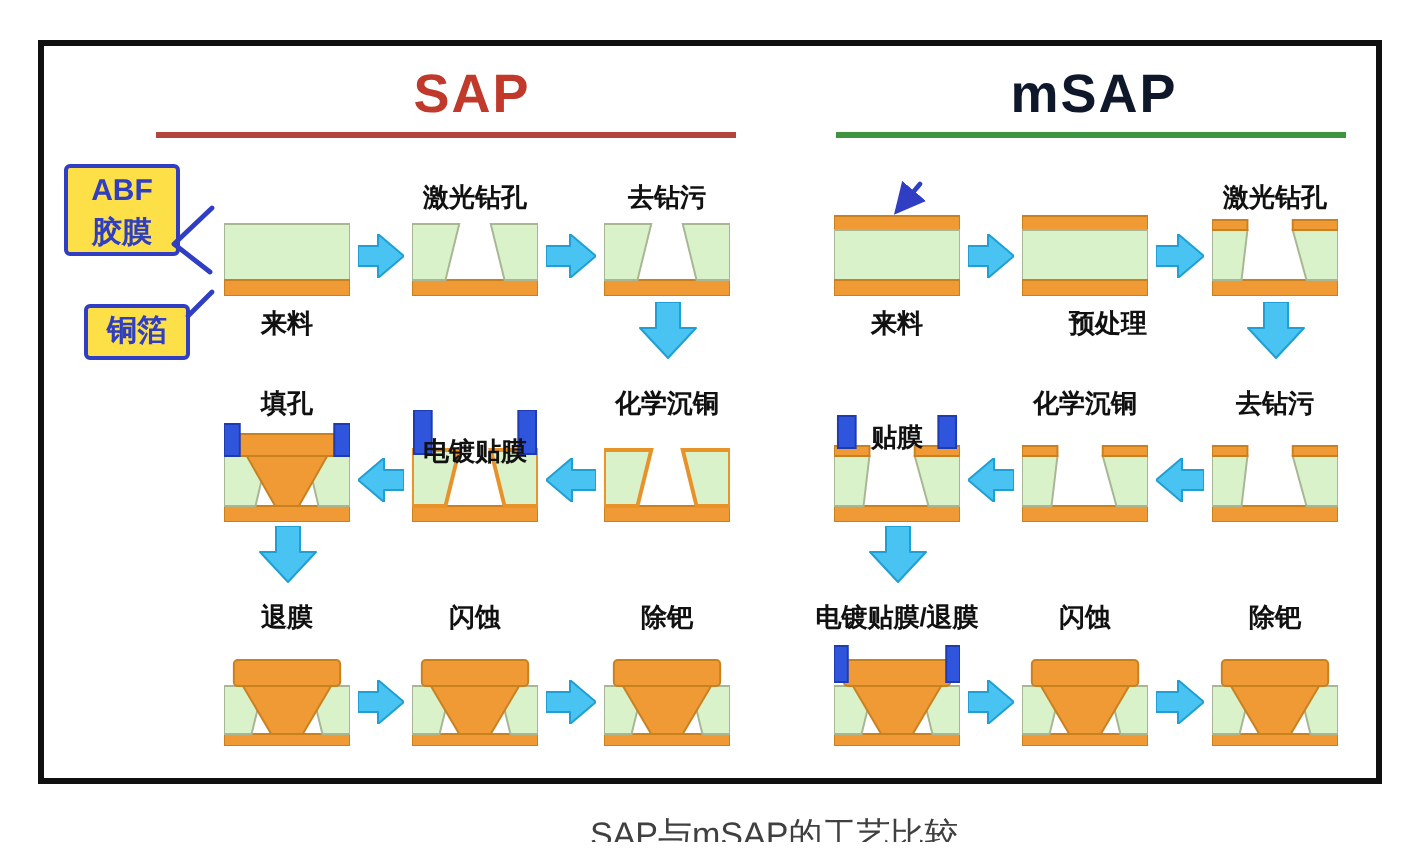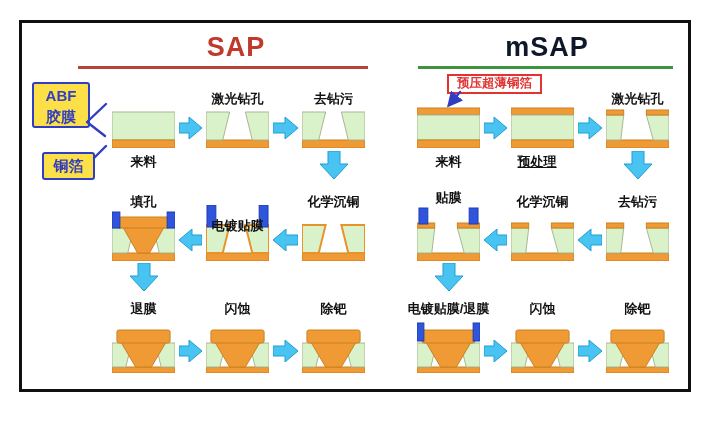--- a/index.html
+++ b/index.html
@@ -41,21 +41,20 @@
   <div class="title-underline" id="sap-underline" style="left: 78px; width: 290px; background: rgb(180, 69, 60);"></div>
   <div class="title-underline" id="msap-underline" style="left: 418px; width: 255px; background: rgb(63, 148, 64);"></div>
 
   <div class="bluebox" style="left:32px; top:82px; width:58px; height:46px; font-size:15px; line-height:21px; padding-top:1px;">
     <div>ABF</div>
     <div>胶膜</div>
   </div>
 
   <div class="bluebox" style="left:42px; top:152px; width:53px; height:28px; font-size:15px; line-height:24px;">铜箔</div>
 
-  <div class="redbox">预压超薄铜箔</div>
 
   <svg class="callout-svg">
     <defs>
       <marker id="ah" viewBox="0 0 10 10" refX="8" refY="5" markerWidth="6.5" markerHeight="6.5" orient="auto">
         <path class="callout-head" d="M0,0 L10,5 L0,10 z"></path>
       </marker>
     </defs>
     <polyline class="callout-line" points="106,104 87,122 105,136"></polyline>
     <line class="callout-line" x1="94" y1="158" x2="106" y2="146"></line>
     <line class="callout-line" x1="460" y1="92" x2="449" y2="105" marker-end="url(#ah)"></line>
@@ -155,21 +154,21 @@
           <rect x="0" y="16" width="64" height="7" fill="#f09a35" stroke="#c9811f" stroke-width="1"></rect>
           <rect x="0" y="23" width="64" height="25" fill="#d9f2c9" stroke="#a8b694" stroke-width="1"></rect>
           <rect x="0" y="48" width="64" height="8" fill="#f09a35" stroke="#c9811f" stroke-width="1"></rect>
         </svg></div>
       <div class="step-label" style="left:373.5px; top:153px;">来料</div>
       <div class="block" style="left:511px; top:92px;"><svg width="63" height="56" viewBox="0 0 64 56" preserveAspectRatio="none">
           <rect x="0" y="16" width="64" height="7" fill="#f09a35" stroke="#c9811f" stroke-width="1"></rect>
           <rect x="0" y="23" width="64" height="25" fill="#d9f2c9" stroke="#a8b694" stroke-width="1"></rect>
           <rect x="0" y="48" width="64" height="8" fill="#f09a35" stroke="#c9811f" stroke-width="1"></rect>
         </svg></div>
-      <div class="step-label" style="left:462px; top:153px;text-decoration:underline;">预处理</div>
+      <div class="step-label" style="left:479px; top:153px;">预处理</div>
       <div class="block" style="left:606px; top:92px;"><svg width="63" height="56" viewBox="0 0 64 56" preserveAspectRatio="none">
           <rect x="0" y="48" width="64" height="8" fill="#f09a35" stroke="#c9811f" stroke-width="1"></rect>
           <polygon points="0,23 18,23 15,48 0,48" fill="#d9f2c9" stroke="#a8b694" stroke-width="1"></polygon>
           <polygon points="41,23 64,23 64,48 48,48" fill="#d9f2c9" stroke="#a8b694" stroke-width="1"></polygon>
           <rect x="0" y="18" width="18" height="5" fill="#f09a35" stroke="#c9811f" stroke-width="1"></rect>
           <rect x="41" y="18" width="23" height="5" fill="#f09a35" stroke="#c9811f" stroke-width="1"></rect>
         </svg></div>
       <div class="step-label" style="left:562.5px; top:90px;">激光钻孔</div>
       <div class="block" style="left:606px; top:205px;"><svg width="63" height="56" viewBox="0 0 64 56" preserveAspectRatio="none">
           <rect x="0" y="48" width="64" height="8" fill="#f09a35" stroke="#c9811f" stroke-width="1"></rect>
@@ -189,21 +188,21 @@
       <div class="step-label" style="left:467.5px; top:193px;">化学沉铜</div>
       <div class="block" style="left:417px; top:205px;"><svg width="63" height="56" viewBox="0 0 64 56" preserveAspectRatio="none">
           <rect x="0" y="48" width="64" height="8" fill="#f09a35" stroke="#c9811f" stroke-width="1"></rect>
           <polygon points="0,23 18,23 15,48 0,48" fill="#d9f2c9" stroke="#a8b694" stroke-width="1"></polygon>
           <polygon points="41,23 64,23 64,48 48,48" fill="#d9f2c9" stroke="#a8b694" stroke-width="1"></polygon>
           <rect x="0" y="18" width="18" height="5" fill="#f09a35" stroke="#c9811f" stroke-width="1"></rect>
           <rect x="41" y="18" width="23" height="5" fill="#f09a35" stroke="#c9811f" stroke-width="1"></rect>
           <rect x="2" y="3" width="9" height="16" fill="#2f55dd" stroke="#1f3bb0" stroke-width="1"></rect>
           <rect x="53" y="3" width="9" height="16" fill="#2f55dd" stroke="#1f3bb0" stroke-width="1"></rect>
         </svg></div>
-      <div class="step-label" style="left:373.5px; top:189px;font-family:Liberation Serif, serif;">贴膜</div>
+      <div class="step-label" style="left:373.5px; top:210px;font-family:Liberation Serif, serif;">贴膜</div>
       <div class="block" style="left:417px; top:317px;"><svg width="63" height="56" viewBox="0 0 64 56" preserveAspectRatio="none">
           <rect x="0" y="50" width="64" height="6" fill="#f09a35" stroke="#c9811f" stroke-width="1"></rect>
           <polygon points="0,26 20,26 14,50 0,50" fill="#d9f2c9" stroke="#a8b694" stroke-width="1"></polygon>
           <polygon points="44,26 64,26 64,50 50,50" fill="#d9f2c9" stroke="#a8b694" stroke-width="1"></polygon>
           <polygon points="9,25 55,25 40,50 24,50" fill="#f09a35" stroke="#c9811f" stroke-width="1"></polygon>
           <rect x="5" y="13" width="54" height="13" fill="#f09a35" stroke="#c9811f" stroke-width="1" rx="2"></rect>
           <rect x="0" y="6" width="7" height="18" fill="#2f55dd" stroke="#1f3bb0" stroke-width="1"></rect>
           <rect x="57" y="6" width="7" height="18" fill="#2f55dd" stroke="#1f3bb0" stroke-width="1"></rect>
         </svg></div>
       <div class="step-label" style="left:373.5px; top:300px;">电镀贴膜/退膜</div>
@@ -242,13 +241,14 @@
           <polygon points="9,0 21,0 21,13 29,13 15,28 1,13 9,13" fill="#49c3f1" stroke="#1f9fd4" stroke-width="1" stroke-linejoin="round"></polygon>
         </svg></div>
       <div class="arrow" style="left:484px; top:340px;"><svg width="23" height="22">
           <polygon points="0,6 10,6 10,0 23,11 10,22 10,16 0,16" fill="#49c3f1" stroke="#1f9fd4" stroke-width="1" stroke-linejoin="round"></polygon>
         </svg></div>
       <div class="arrow" style="left:578px; top:340px;"><svg width="24" height="22">
           <polygon points="0,6 11,6 11,0 24,11 11,22 11,16 0,16" fill="#49c3f1" stroke="#1f9fd4" stroke-width="1" stroke-linejoin="round"></polygon>
         </svg></div>
     </div>
 
+  <div class="caption">SAP与mSAP的工艺比较</div>
 </div>
 
 </body></html>

